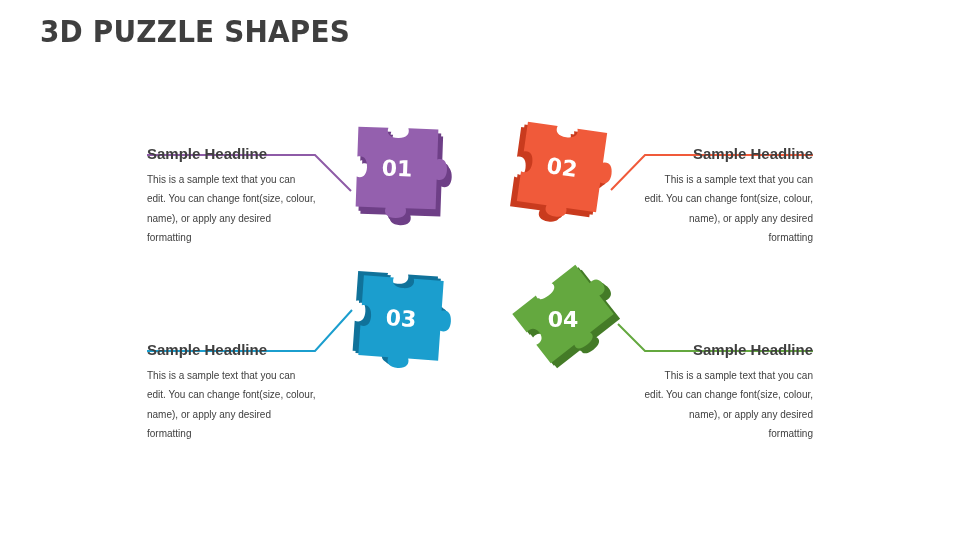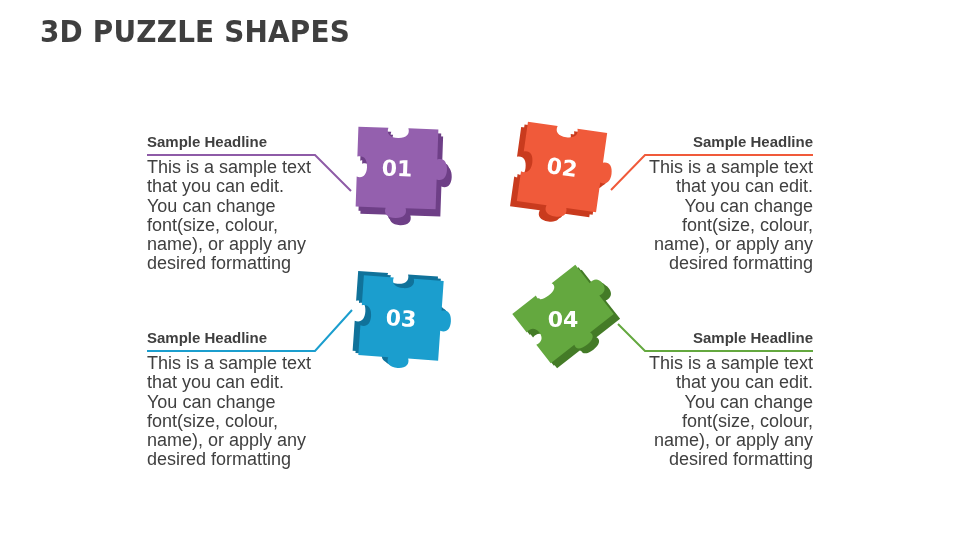--- a/index.html
+++ b/index.html
@@ -3,22 +3,22 @@
 <meta charset="utf-8">
 <style>
   html, body { margin:0; padding:0; background:#ffffff; }
   body { width:960px; height:540px; position:relative; overflow:hidden;
          font-family:"Liberation Sans", "DejaVu Sans", sans-serif; color:#404040; }
   .title { position:absolute; left:40px; top:14px; font-size:30px; font-weight:bold;
            color:#3f3f3f; letter-spacing:0.2px; font-family:"DejaVu Sans", sans-serif; transform:scaleX(0.93); transform-origin:left top; }
   .block { position:absolute; width:170px; }
   .block.left { left:147px; text-align:left; }
   .block.right { left:643px; text-align:right; }
-  .headline { font-size:15px; font-weight:bold; color:#3f3f3f; line-height:20px; }
-  .body { font-size:18px; line-height:19.3px; color:#404040; margin-top:6px; }
+  .headline { font-size:15px; font-weight:bold; color:#3f3f3f; line-height:20px;margin-top:12px; }
+  .body { font-size:10px; line-height:19.3px; color:#404040; margin-top:6px; }
   svg.art { position:absolute; left:0; top:0; }
   .num { font-family:"DejaVu Sans", sans-serif; font-weight:bold; fill:#ffffff; font-size:22px; }
 </style>
 </head>
 <body>
 
 <div class="title">3D PUZZLE SHAPES</div>
 
 <svg class="art" width="960" height="540" viewBox="0 0 960 540">
   <defs>

